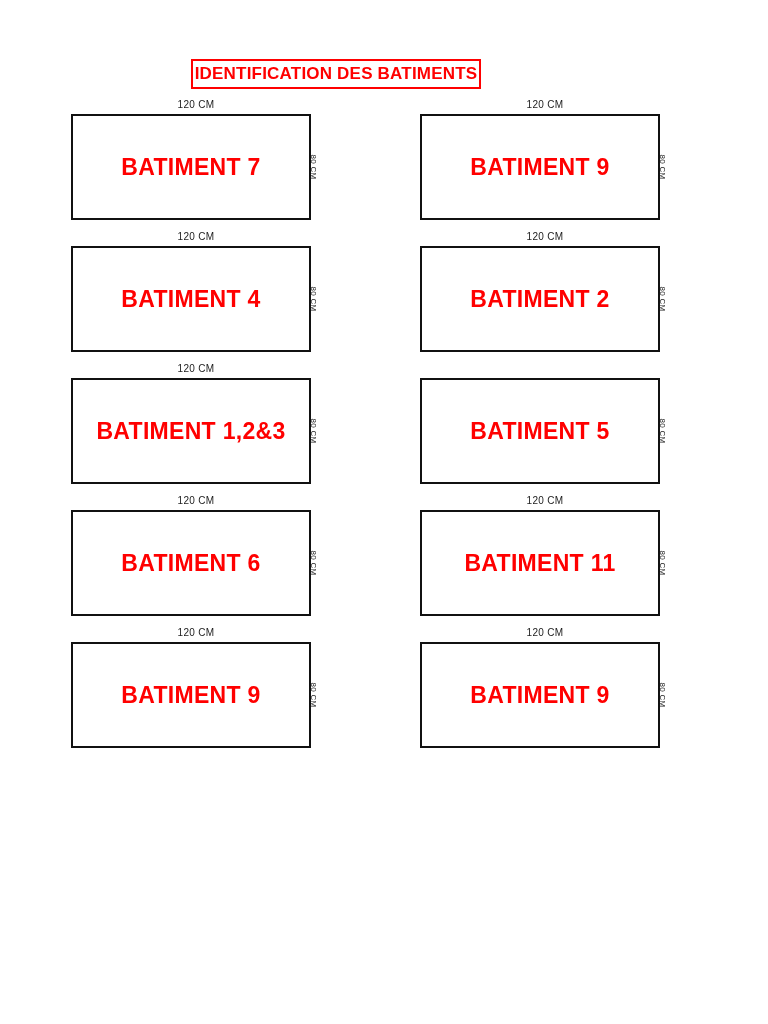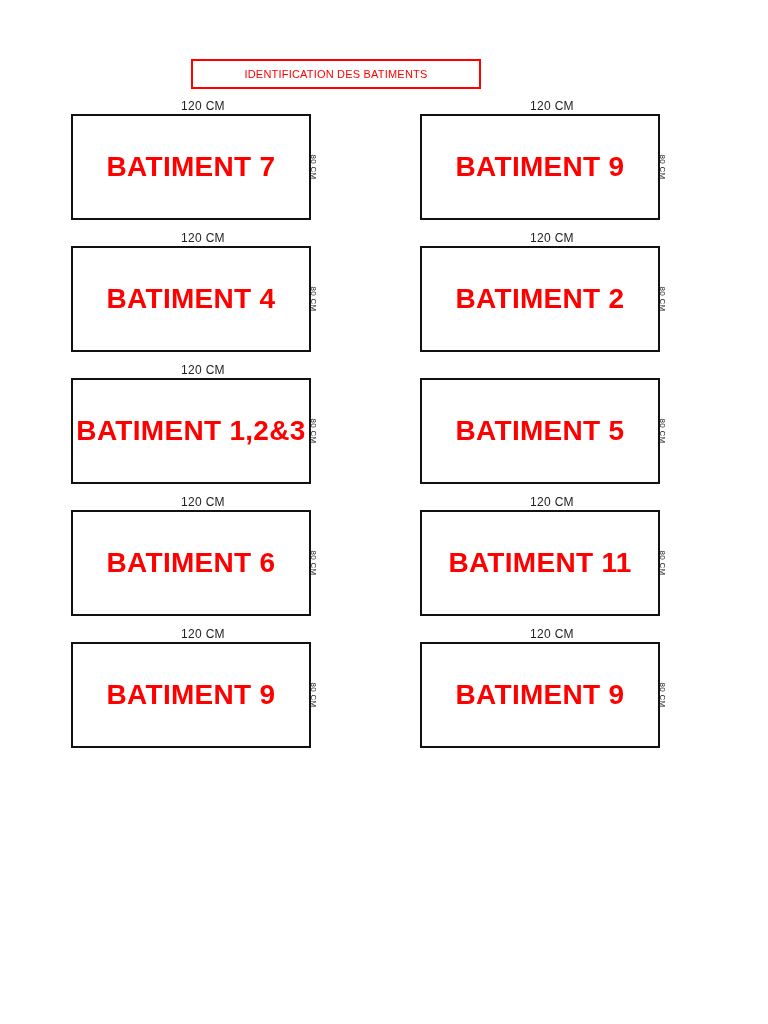--- a/index.html
+++ b/index.html
@@ -24,22 +24,22 @@
     height: 30px;
     box-sizing: border-box;
     border: 2px solid #FF0000;
     background: #ffffff;
     display: flex;
     align-items: center;
     justify-content: center;
   }
   #title-banner .title-text {
     color: #FF0000;
-    font-size: 11px;
-    font-weight: normal;
+    font-size: 17px;
+    font-weight: bold;
     letter-spacing: 0.2px;
     white-space: nowrap;
   }
 
   
   #plate-grid {
     position: absolute;
     left: 0;
     top: 0;
     width: 768px;
@@ -59,33 +59,33 @@
     box-sizing: border-box;
     border: 2px solid #111111;
     background: #ffffff;
     display: flex;
     align-items: center;
     justify-content: center;
   }
 
   .plate-label {
     color: #FF0000;
-    font-size: 28px;
+    font-size: 23px;
     font-weight: bold;
     white-space: nowrap;
     letter-spacing: 0.3px;
   }
 
   .dim-top {
     position: absolute;
-    left: 12px;
+    left: 5px;
     top: 0;
     width: 240px;
     text-align: center;
-    font-size: 12px;
+    font-size: 10px;
     color: #222222;
     letter-spacing: 0.3px;
     white-space: nowrap;
   }
 
   .dim-side {
     position: absolute;
     left: 248px;
     top: 15px;
     width: 106px;

